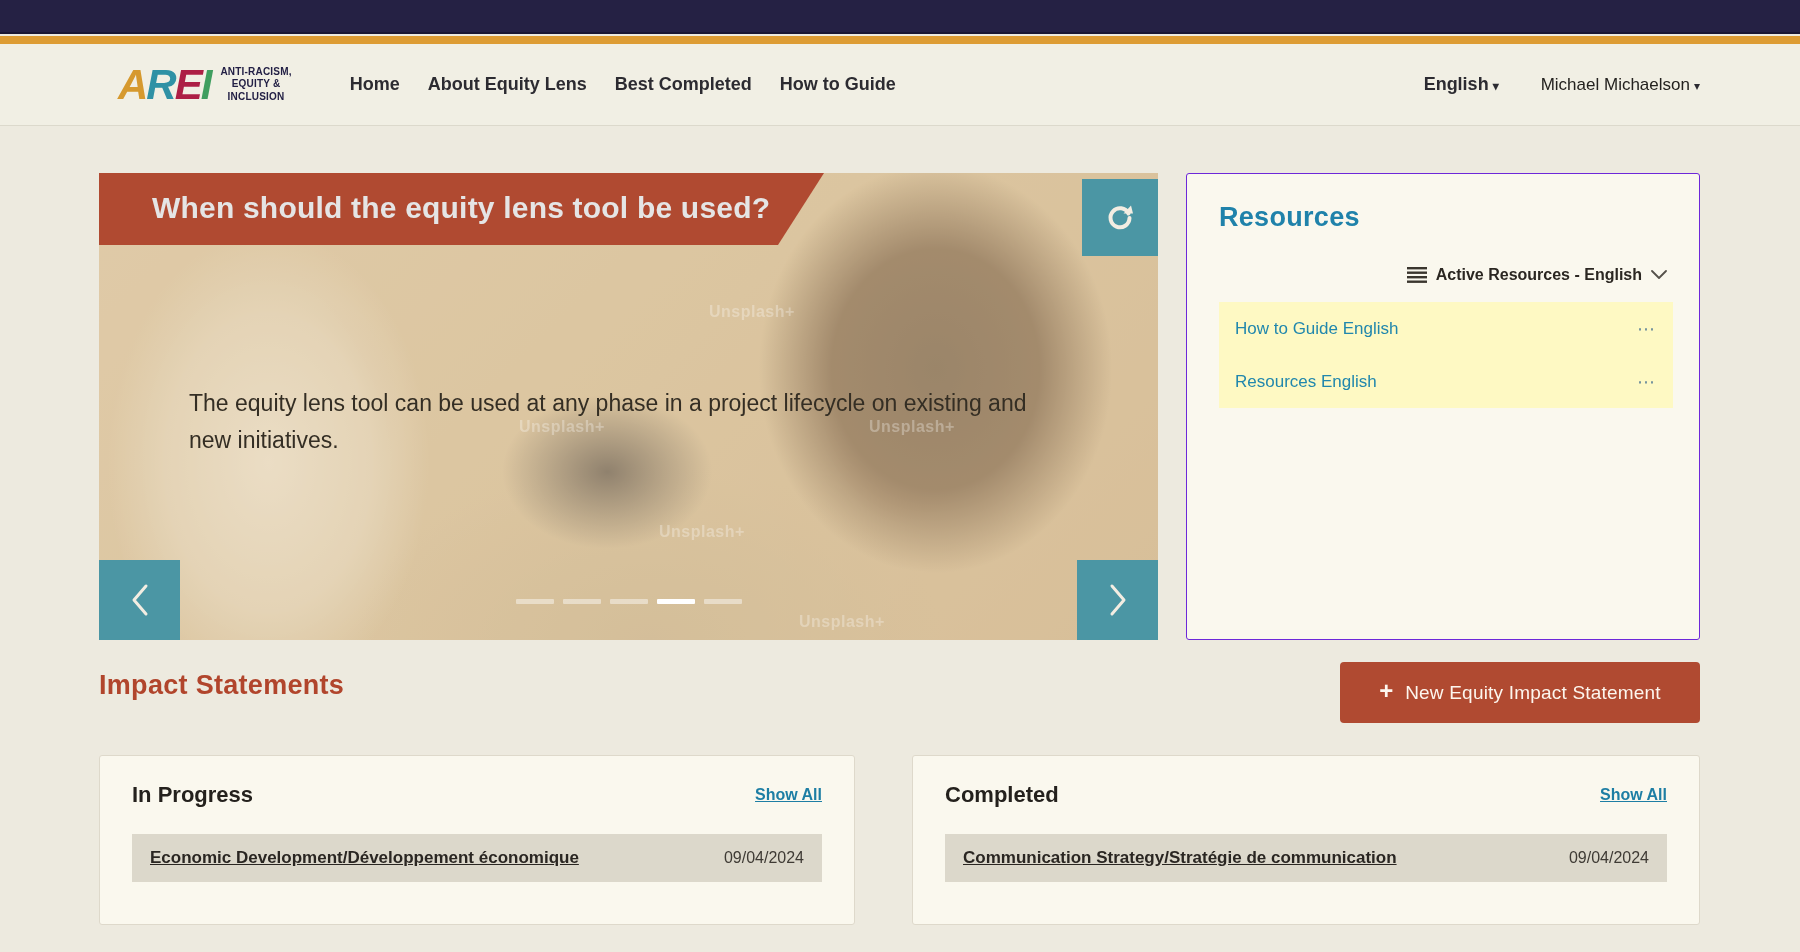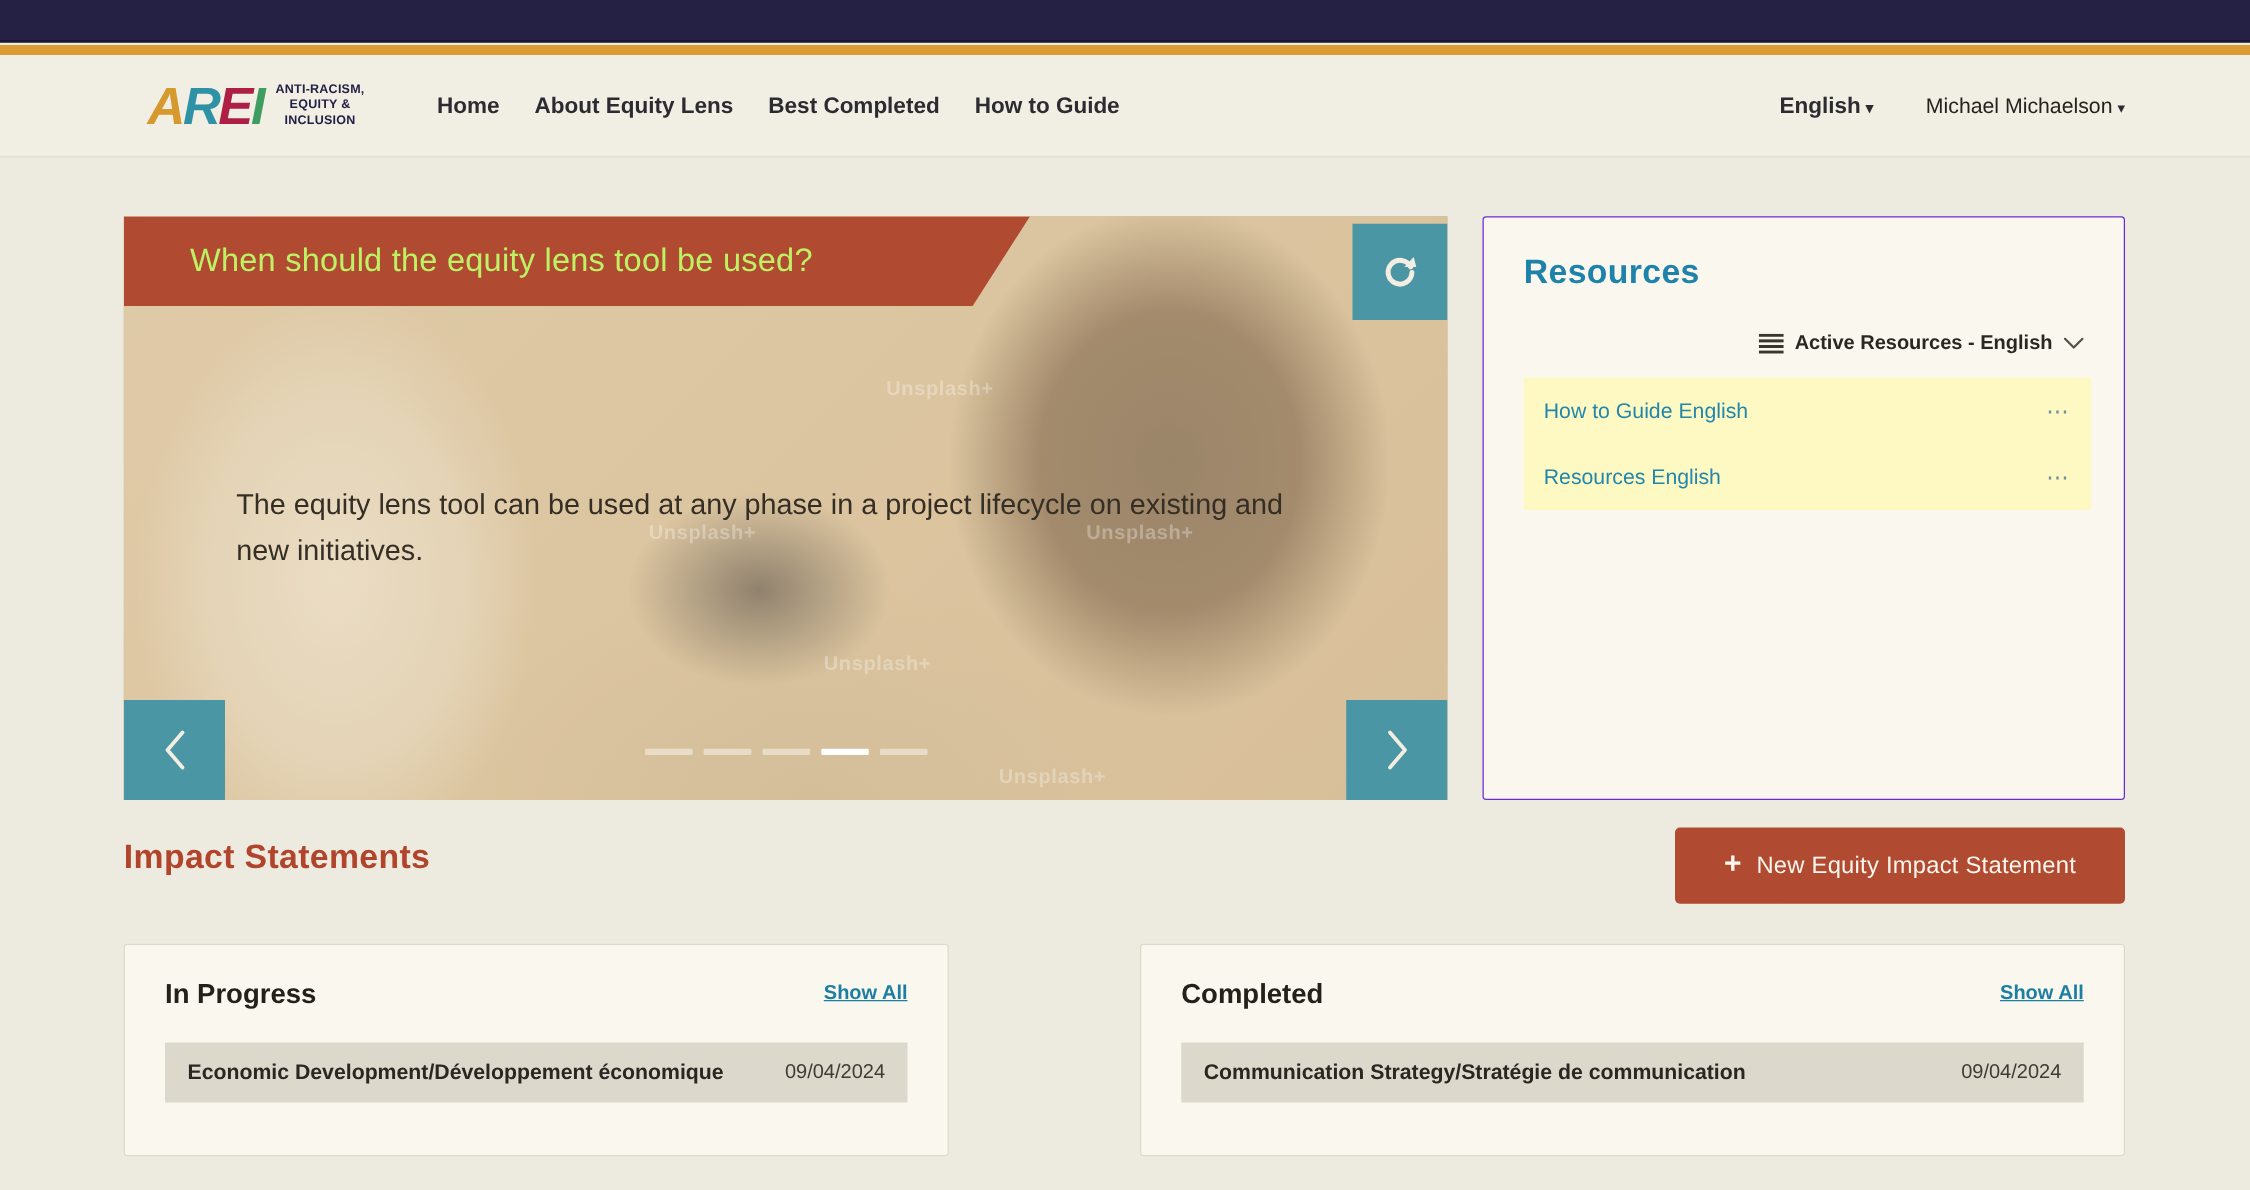--- a/index.html
+++ b/index.html
@@ -37,21 +37,21 @@
       radial-gradient(110px 150px at 76% 52%, #b97f52 0%, rgba(185,127,82,0) 72%),
       radial-gradient(150px 110px at 48% 64%, #4b413a 0%, rgba(75,65,58,0) 70%),
       radial-gradient(420px 250px at 52% 100%, #c7b08a 0%, rgba(199,176,138,0) 70%),
       linear-gradient(135deg, #dcc6a4 0%, #d4bc95 50%, #cdb088 100%);
   }
   .photo-overlay { position:absolute; inset:0; background:rgba(228,208,172,0.45); }
   .watermark { position:absolute; color:rgba(255,255,255,0.30); font-size:16px; font-weight:bold; letter-spacing:.5px; }
   .title-band { position:absolute; left:0; top:0; width:725px; height:72px; background:#b04a31;
     clip-path:polygon(0 0, 100% 0, calc(100% - 46px) 100%, 0 100%);
     display:flex; align-items:center; padding-left:53px; }
-  .title-band span { color:#bef264; font-size:26px; font-weight:normal; letter-spacing:.2px; padding-bottom:2px; }
+  .title-band span { color:#e5e5e5; font-size:30px; font-weight:bold; letter-spacing:.2px; padding-bottom:2px; }
   .refresh-btn { position:absolute; right:0; top:6px; width:76px; height:77px; background:#4b96a4; border:none; cursor:pointer; display:flex; align-items:center; justify-content:center; }
   .carousel-body { position:absolute; left:90px; top:212px; width:860px; font-size:23px; line-height:1.6; color:#342e24; }
   .arrow-btn { position:absolute; bottom:0; width:81px; height:80px; background:#4b96a4; border:none; cursor:pointer; display:flex; align-items:center; justify-content:center; }
   .arrow-prev { left:0; }
   .arrow-next { right:0; }
   .dots { position:absolute; bottom:36px; left:50%; transform:translateX(-50%); display:flex; gap:9px; }
   .dot { width:38px; height:5px; background:rgba(255,255,255,0.45); border-radius:1px; cursor:pointer; }
   .dot.active { background:#ffffff; }
 
   
@@ -68,27 +68,27 @@
   .res-link { font-size:17px; color:#2187ad; text-decoration:none; cursor:pointer; }
   .res-more { font-size:18px; color:#6f8f9c; letter-spacing:2px; cursor:pointer; background:none; border:none; line-height:1; }
 
   
   .impact-title { position:absolute; left:99px; top:670px; font-size:27px; font-weight:bold; color:#b1452c; letter-spacing:.3px; }
   .new-btn { position:absolute; left:1340px; top:662px; width:360px; height:61px; background:#b04a31; border:none; border-radius:4px; cursor:pointer; display:flex; align-items:center; justify-content:center; gap:12px; color:#fdf6ee; }
   .new-btn .plus { font-size:24px; font-weight:bold; line-height:1; padding-bottom:3px; }
   .new-btn .lbl { font-size:19px; letter-spacing:.2px; }
 
   .status-card { position:absolute; top:755px; height:170px; background:#faf8ee; border:1px solid #ded9cb; border-radius:3px; padding:26px 32px; }
-  .card-inprogress { left:99px; width:660px; }
+  .card-inprogress { left:99px; width:756px; }
   .card-completed { left:912px; width:788px; }
   .card-head { display:flex; align-items:center; justify-content:space-between; }
   .card-title { font-size:22px; font-weight:600; color:#24211d; }
   .show-all { font-size:16px; font-weight:bold; color:#1d7ea4; text-decoration:underline; cursor:pointer; }
   .stmt-row { margin-top:26px; background:#dcd8cb; height:48px; display:flex; align-items:center; justify-content:space-between; padding:0 18px; }
-  .stmt-link { font-size:17px; font-weight:bold; color:#2a2622; cursor:pointer; }
+  .stmt-link { font-size:17px; font-weight:bold; color:#2a2622; text-decoration:underline; cursor:pointer; }
   .stmt-date { font-size:16px; color:#3f3b35; }
 
   svg { display:block; }
 </style>
 </head>
 <body>
 
 <div id="app">
 
   <div class="topbar"></div>

